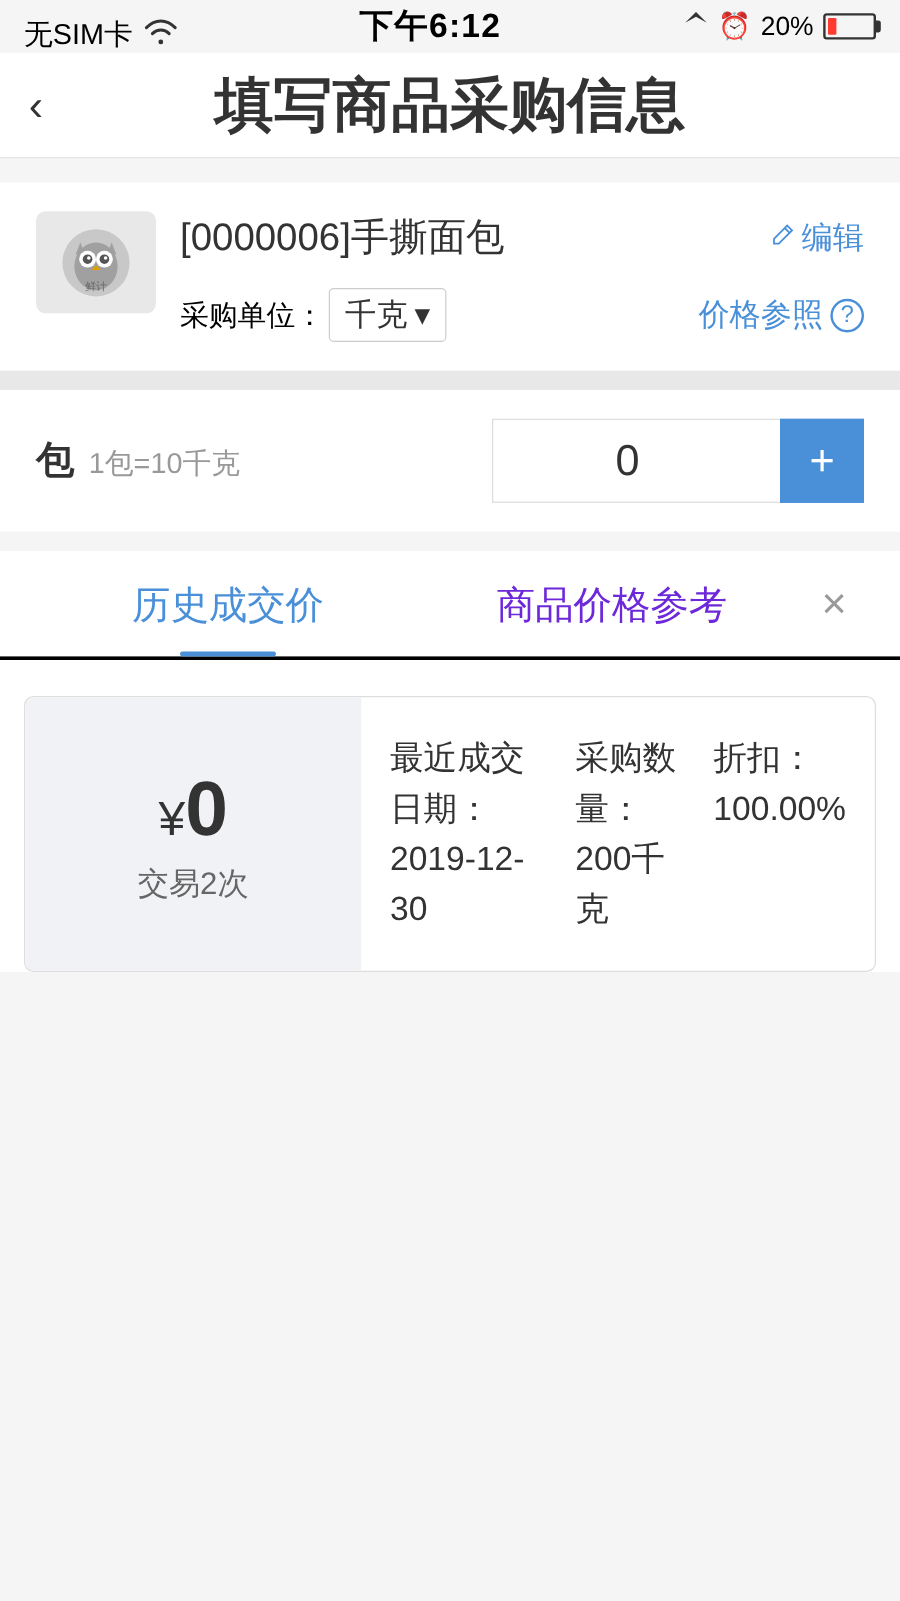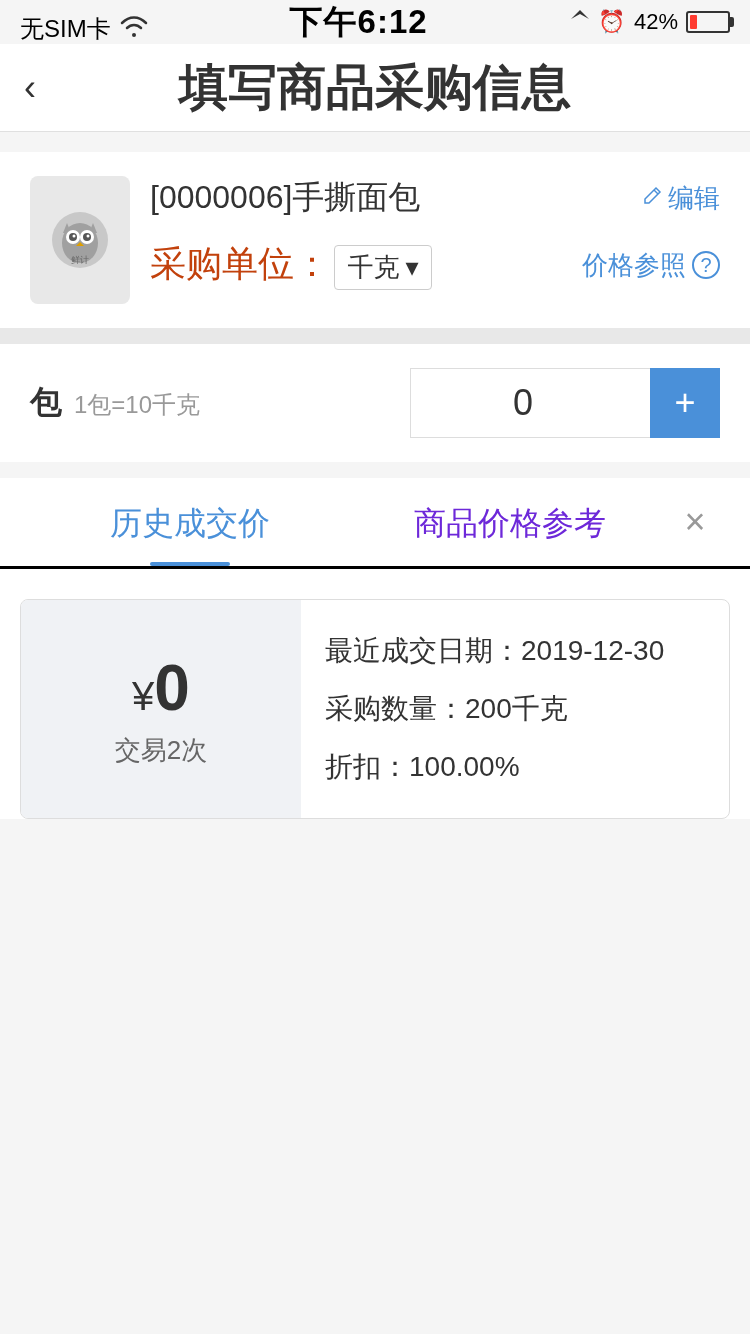--- a/index.html
+++ b/index.html
@@ -25,21 +25,21 @@
       font-weight: 500;
     }
     .status-left {
       display: flex;
       align-items: center;
       gap: 8px;
       font-size: 24px;
       margin-top: 14px;
     }
     .status-center {
-      font-size: 33px;
+      font-size: 28px;
       font-weight: 600;
       letter-spacing: 1px;
     }
     .status-right {
       display: flex;
       align-items: center;
       gap: 8px;
       font-size: 22px;
     }
     .battery-icon {
@@ -106,21 +106,21 @@
       margin-top: 20px;
       padding: 24px 30px;
     }
     .product-header {
       display: flex;
       align-items: flex-start;
       gap: 20px;
     }
     .product-image {
       width: 100px;
-      height: 128px;
+      height: 85px;
       background: #e8e8e8;
       border-radius: 8px;
       display: flex;
       align-items: center;
       justify-content: center;
       flex-shrink: 0;
       overflow: hidden;
     }
     .product-logo {
       width: 70px;
@@ -153,22 +153,22 @@
     }
     .edit-icon {
       font-size: 24px;
     }
     .product-unit-row {
       display: flex;
       justify-content: space-between;
       align-items: center;
     }
     .unit-label {
-      font-size: 36px;
-      color: #c2410c;
+      font-size: 24px;
+      color: #000000;
     }
     .unit-select {
       display: inline-flex;
       align-items: center;
       border: 1px solid #ccc;
       border-radius: 4px;
       padding: 4px 12px;
       font-size: 26px;
       color: #333;
       background: #fff;
@@ -324,21 +324,21 @@
     }
     .price-transactions {
       font-size: 26px;
       color: #666;
       margin-top: 8px;
     }
     .price-card-right {
       flex: 1;
       padding: 30px 24px;
       display: flex;
-      flex-direction: column;
+      flex-direction: row;
       justify-content: center;
       gap: 16px;
     }
     .price-detail-item {
       font-size: 28px;
       color: #333;
       line-height: 1.5;
     }
 
     
@@ -363,21 +363,21 @@
     </span>
   </div>
   <div class="status-center">下午6:12</div>
   <div class="status-right">
     <span>
       <svg width="22" height="22" viewBox="0 0 22 22" fill="none">
         <path d="M11 2L20 11 11 6 2 11z" fill="#333"></path>
       </svg>
     </span>
     <span>⏰</span>
-    <span>42%</span>
+    <span>20%</span>
     <span class="battery-icon">
       <span class="battery-body">
         <span class="battery-fill"></span>
       </span>
     </span>
   </div>
 </div>
 
 <div class="nav-bar">
   <div class="nav-back">‹</div>

